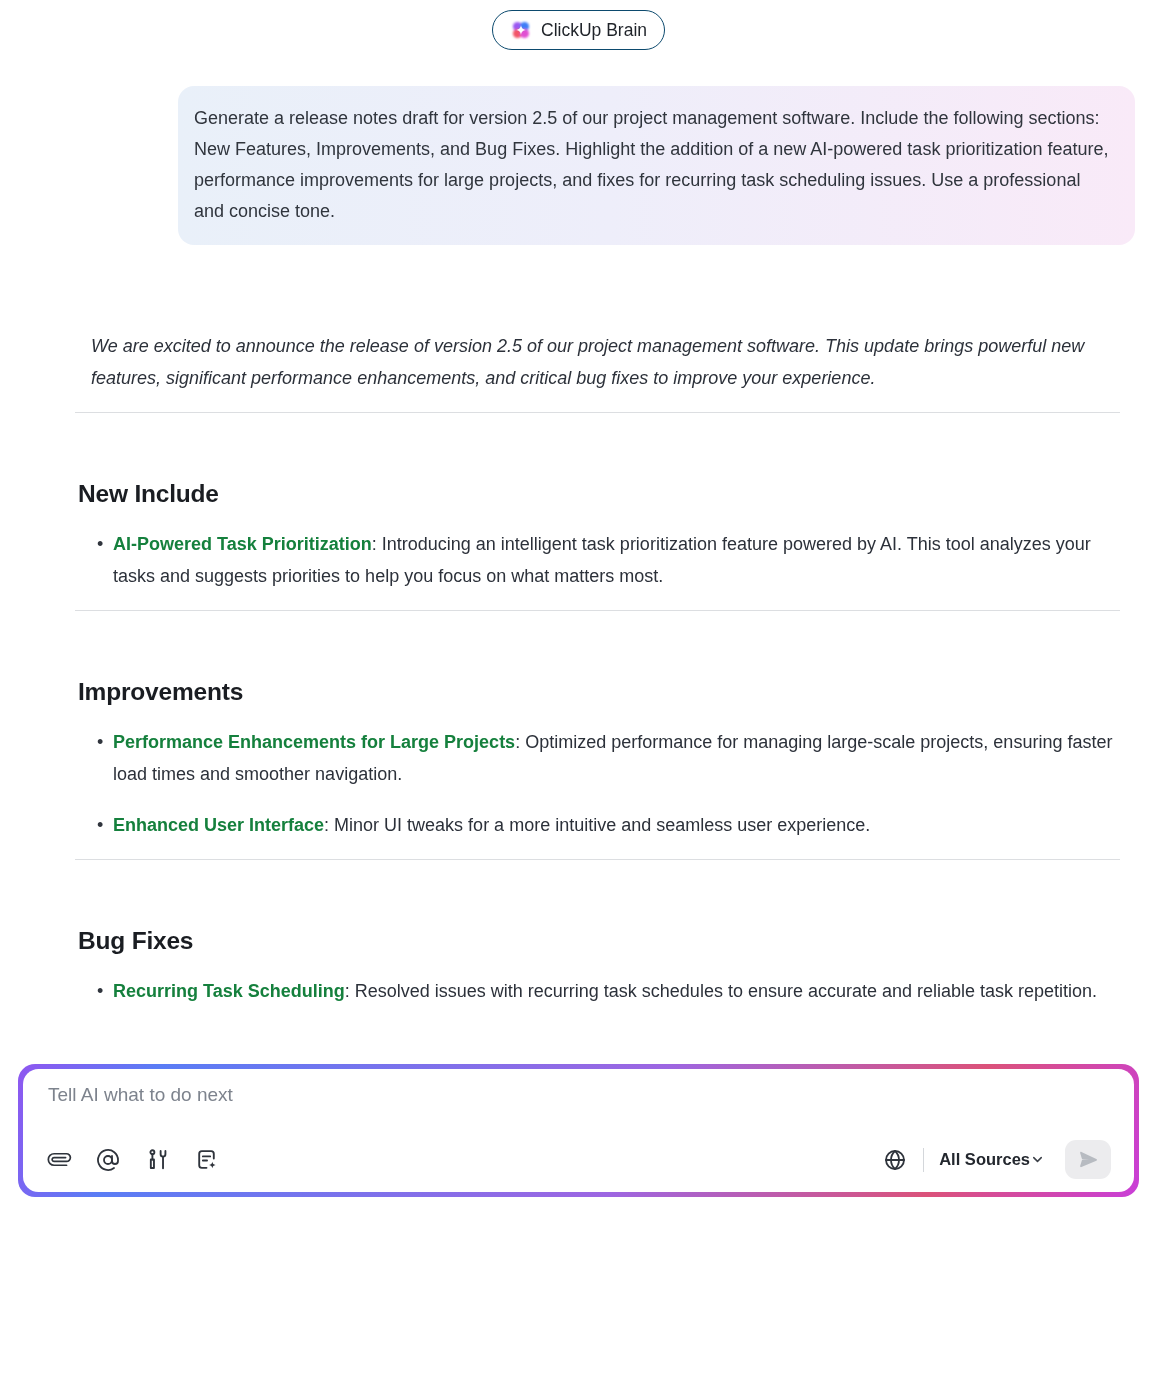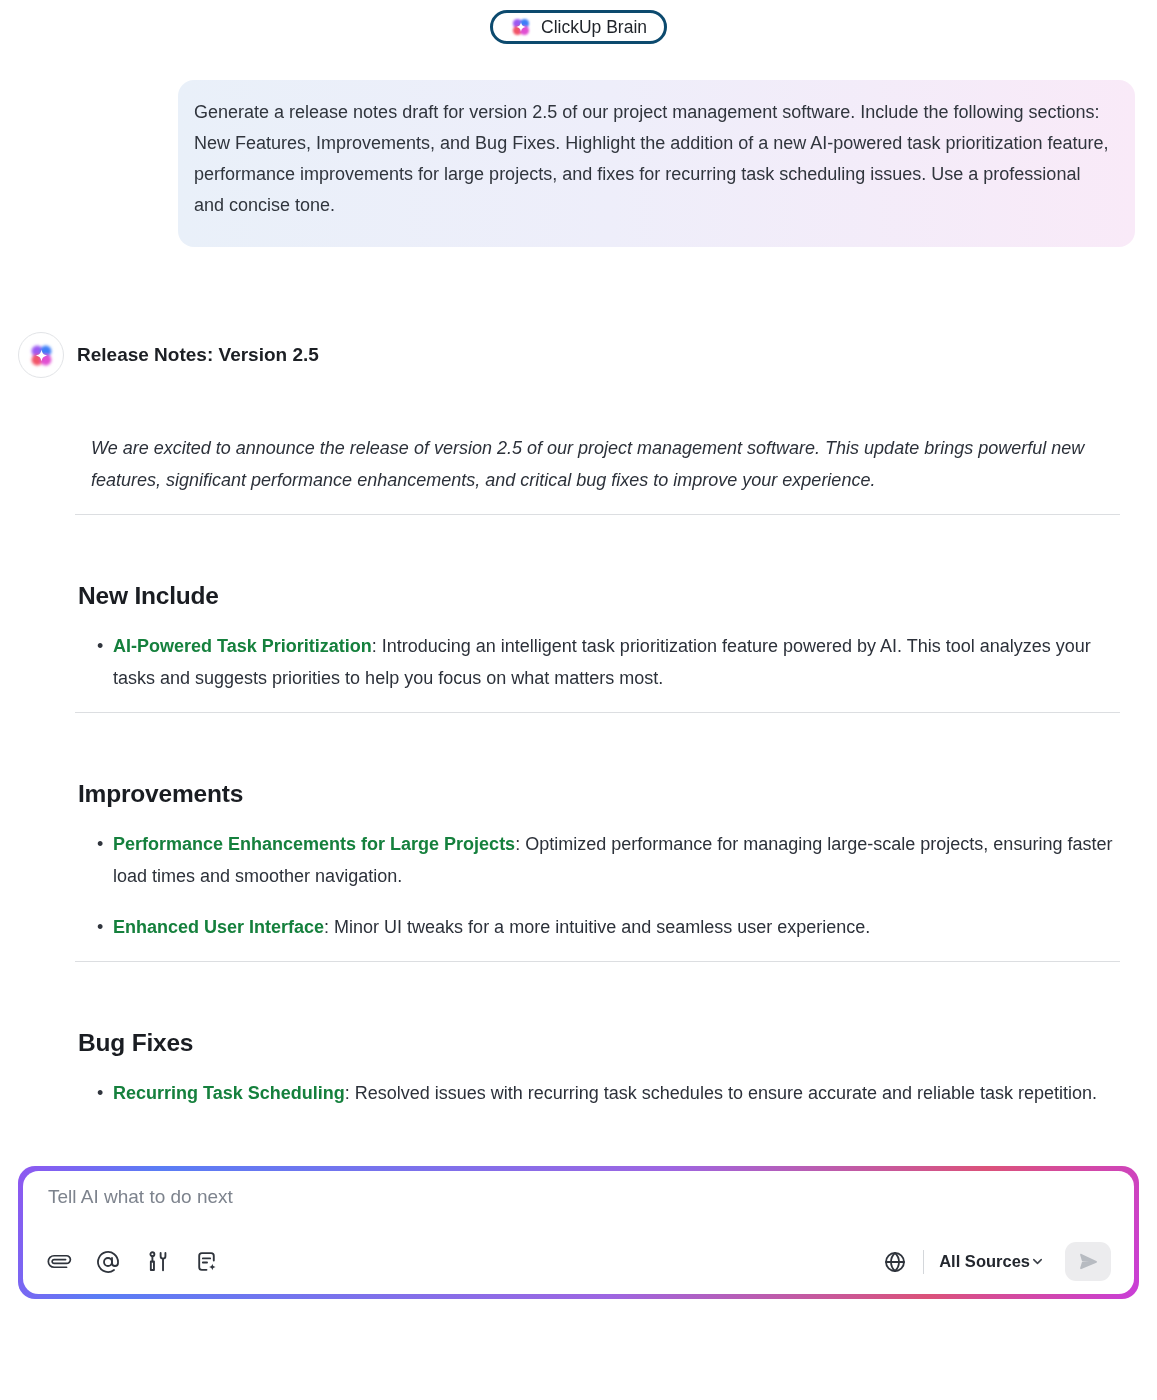--- a/index.html
+++ b/index.html
@@ -8,33 +8,33 @@
     width: 1157px; height: 1400px;
     background: #ffffff;
     font-family: "Liberation Sans", sans-serif;
     color: #2c313a;
     overflow: hidden;
   }
 
   
   .badge-row { padding-top: 10px; display: flex; justify-content: center; }
   .pill {
-    height: 34px; padding: 0 17px;
-    border: 3px solid #0c4a6e; border-radius: 21px;
+    height: 40px; padding: 0 17px;
+    border: 1px solid #0c4a6e; border-radius: 21px;
     background: #fff;
     display: inline-flex; align-items: center; gap: 9px;
     font-size: 17.5px; font-weight: 500; color: #1f2329;
   }
 
   
   .user-msg {
     margin: 36px 22px 0 178px;
     background: linear-gradient(90deg, #e9f0f9 0%, #eeeefa 45%, #f9eaf8 100%);
     border-radius: 16px;
-    padding: 17px 26px 26px 16px;
+    padding: 17px 26px 18px 16px;
     font-size: 18px; line-height: 31px; color: #30353d;
   }
 
   
   .ai { margin: 85px 18px 0 18px; }
   .ai-header { display: flex; align-items: center; gap: 13px; }
   .avatar {
     width: 46px; height: 46px; border-radius: 50%;
     border: 1px solid #e2e4e7; background: #fff;
     display: flex; align-items: center; justify-content: center;
@@ -117,41 +117,20 @@
     </span>
     <span>ClickUp Brain</span>
   </div>
 </div>
 
 <div class="user-msg">
   <span>Generate a release notes draft for version 2.5 of our project management software. Include the following sections: New Features, Improvements, and Bug Fixes. Highlight the addition of a new AI-powered task prioritization feature, performance improvements for large projects, and fixes for recurring task scheduling issues. Use a professional and concise tone.</span>
 </div>
 
 <div class="ai">
-  <div class="ai-header">
-    <div class="avatar">
-      <span>
-        <svg width="27" height="27" viewBox="0 0 24 24">
-          <defs>
-              <filter id="blur2" x="-40%" y="-40%" width="180%" height="180%">
-                <feGaussianBlur stdDeviation="1.2"></feGaussianBlur>
-              </filter>
-            </defs>
-          <g filter="url(#blur2)">
-            <circle cx="8.2" cy="8.2" r="5" fill="#9b59f2"></circle>
-            <circle cx="15.8" cy="8.2" r="5" fill="#3e7ef7"></circle>
-            <circle cx="8.2" cy="15.8" r="5" fill="#f25568"></circle>
-            <circle cx="15.8" cy="15.8" r="5" fill="#e14fd2"></circle>
-          </g>
-          <path d="M12 6.6 C12.7 10.2 13.8 11.3 17.4 12 C13.8 12.7 12.7 13.8 12 17.4 C11.3 13.8 10.2 12.7 6.6 12 C10.2 11.3 11.3 10.2 12 6.6 Z" fill="#ffffff"></path>
-        </svg>
-      </span>
-    </div>
-    <div class="ai-title">Release Notes: Version 2.5</div>
-  </div>
 
   <div class="ai-body">
     <p class="intro">We are excited to announce the release of version 2.5 of our project management software. This update brings powerful new features, significant performance enhancements, and critical bug fixes to improve your experience.</p>
     <hr>
 
     <h2>New Include</h2>
     <ul>
       <li><span class="dot">•</span><strong>AI-Powered Task Prioritization</strong><span>: Introducing an intelligent task prioritization feature powered by AI. This tool analyzes your tasks and suggests priorities to help you focus on what matters most.</span></li>
     </ul>
     <hr>

